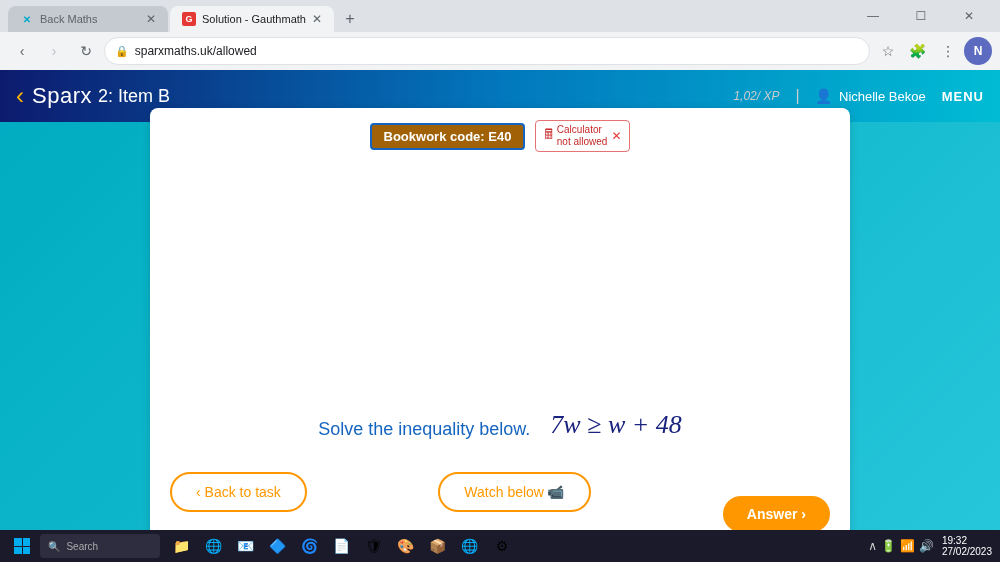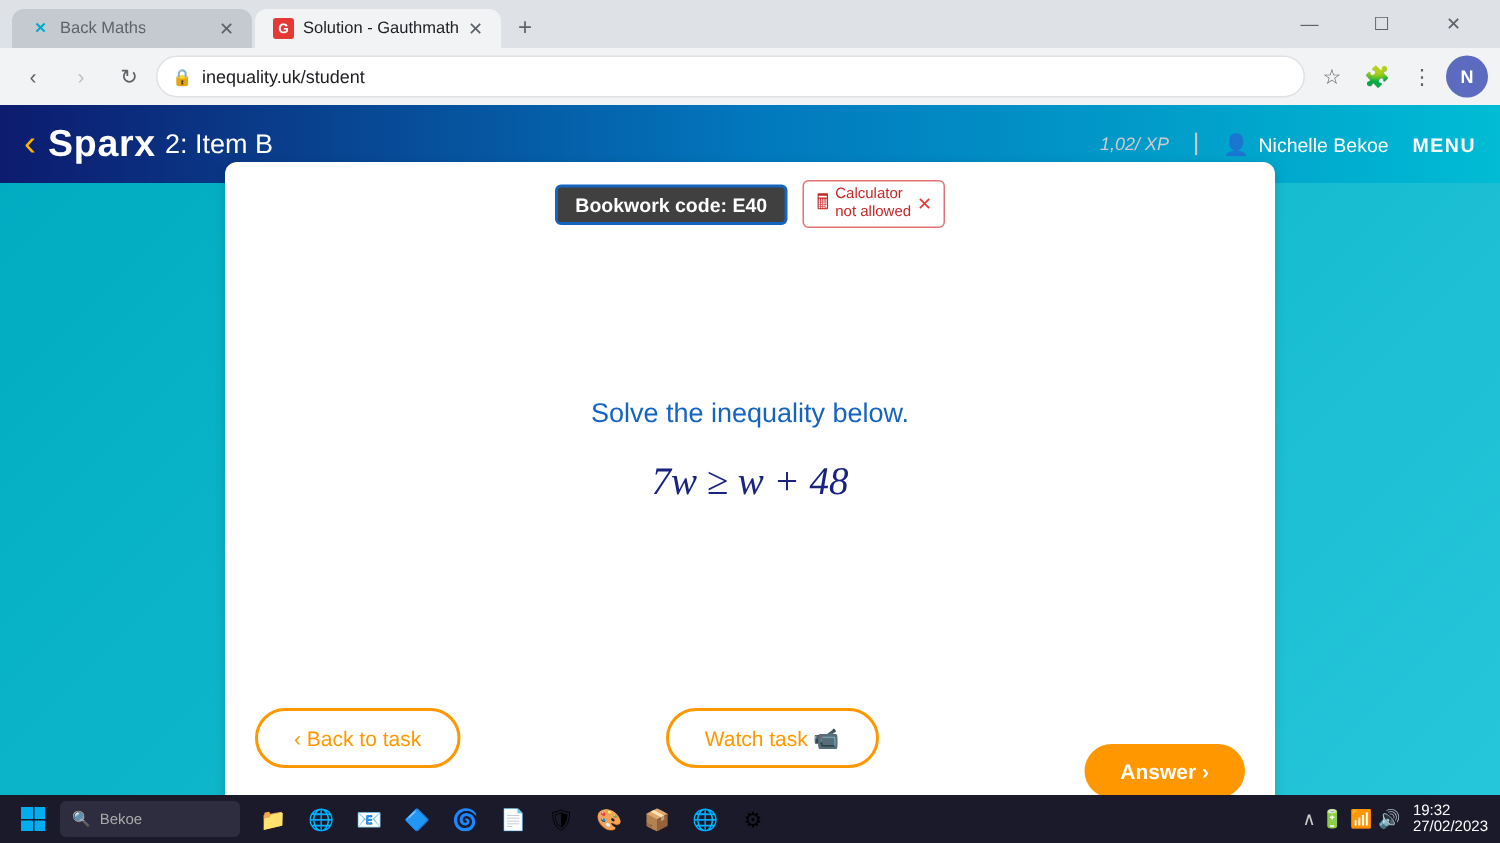--- a/index.html
+++ b/index.html
@@ -237,21 +237,21 @@
     .card-top-bar {
       display: flex;
       align-items: center;
       gap: 10px;
       padding: 12px 16px 8px;
       width: 100%;
       justify-content: center;
     }
 
     .bookwork-code {
-      background: #404040;
+      background: #a16207;
       color: white;
       padding: 4px 12px;
       border-radius: 4px;
       font-size: 13px;
       font-weight: bold;
       border: 2px solid #1565c0;
     }
 
     .calculator-badge {
       display: flex;
@@ -260,22 +260,21 @@
       border: 1.5px solid #e57373;
       border-radius: 4px;
       padding: 3px 8px;
       font-size: 11px;
       color: #c62828;
     }
 
     .question-area {
       flex: 1;
       display: flex;
-      flex-direction: column;
-      align-items: center;
+      align-items: flex-end;
       justify-content: center;
       gap: 20px;
     }
 
     .question-text {
       color: #1565c0;
       font-size: 18px;
       text-align: center;
     }
 
@@ -432,36 +431,36 @@
       <div class="win-btn close">✕</div>
     </div>
   </div>
 
   <div class="browser-toolbar">
     <button class="nav-btn">‹</button>
     <button class="nav-btn disabled">›</button>
     <button class="nav-btn">↻</button>
     <div class="address-bar">
       <span class="lock-icon">🔒</span>
-      <span>inequality.uk/student</span>
+      <span>sparxmaths.uk/allowed</span>
     </div>
     <div class="toolbar-actions">
       <div class="toolbar-action-btn">☆</div>
       <div class="toolbar-action-btn">🧩</div>
       <div class="toolbar-action-btn">⋮</div>
       <div class="profile-btn">N</div>
     </div>
   </div>
 </div>
 
 <div class="app-header-bg" style="background: linear-gradient(to right, #0d1b6e, #0277bd, #00bcd4); height:52px; display:flex; align-items:center; padding:0 16px;">
   <div class="header-back">
     <span style="font-size:24px; color:#ffb300;">‹</span>
   </div>
-  <span class="header-title" style="color:white; font-size:25px; font-weight:bold;">Sparx</span>
+  <span class="header-title" style="color:white; font-size:22px; font-weight:normal;">Sparx</span>
   <span class="header-subtitle" style="color:white; font-size:18px; margin-left:6px;">2: Item B</span>
   <div class="header-right">
     <span class="xp-text" style="font-size:12px; color:#ccc; font-style:italic;">1,02/ XP</span>
     <span style="color:#ccc;">|</span>
     <div class="user-section">
       <span style="color:white; font-size:14px;">👤</span>
       <span style="color:white; font-size:13px;">Nichelle Bekoe</span>
     </div>
     <span class="menu-btn" style="font-size:13px; font-weight:bold; color:white; letter-spacing:1px;">MENU</span>
   </div>
@@ -484,41 +483,41 @@
       <div class="math-expression">
         <span>7w ≥ w + 48</span>
       </div>
     </div>
 
     <div class="card-footer">
       <button class="btn-outline">
         <span>‹ Back to task</span>
       </button>
       <button class="btn-outline">
-        <span>Watch task 📹</span>
+        <span>Watch below 📹</span>
       </button>
       <button class="btn-answer">
         <span>Answer ›</span>
       </button>
     </div>
   </div>
 </div>
 
 <div class="taskbar">
   <div class="taskbar-start">
     <div class="windows-logo">
       <div></div>
         <div></div>
         <div></div>
         <div></div>
     </div>
   </div>
   <div class="taskbar-search">
     <span>🔍</span>
-    <span>Bekoe</span>
+    <span>Search</span>
   </div>
   <div class="taskbar-apps">
     <div class="taskbar-app">📁</div>
     <div class="taskbar-app">🌐</div>
     <div class="taskbar-app">📧</div>
     <div class="taskbar-app">🔷</div>
     <div class="taskbar-app" style="color:#0078d4;">🌀</div>
     <div class="taskbar-app">📄</div>
     <div class="taskbar-app">🛡</div>
     <div class="taskbar-app">🎨</div>

